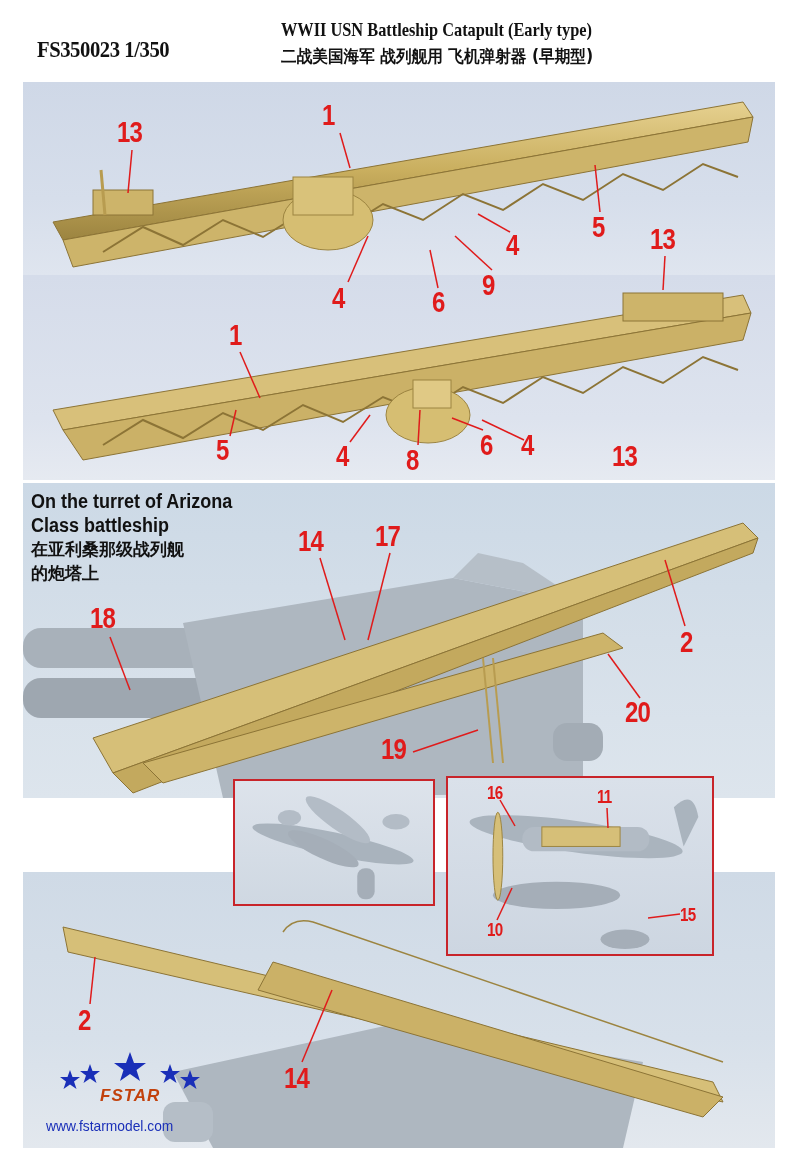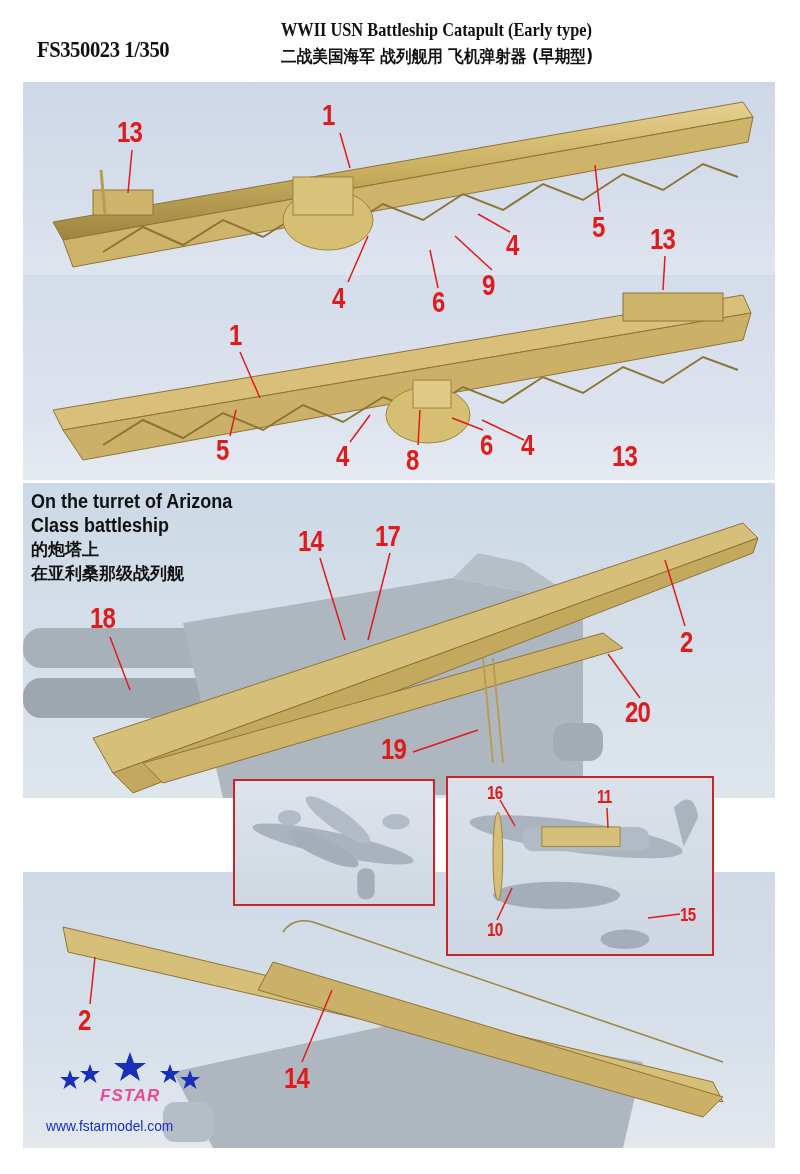--- a/index.html
+++ b/index.html
@@ -25,21 +25,21 @@
   .turret-caption { position: absolute; left: 31px; top: 489px; color: #111; }
   .turret-caption .en { font-family: "Liberation Sans", sans-serif; font-weight: bold; font-size: 20px; line-height: 24px; transform: scaleX(0.9); transform-origin: left top; white-space: nowrap; }
   .turret-caption .cn { font-family: "DejaVu Sans", sans-serif; font-weight: bold; font-size: 17px; line-height: 24px; white-space: nowrap; }
 
   .inset { position: absolute; border: 2px solid #c8242a; overflow: hidden; }
   .inset1 { left: 233px; top: 779px; width: 202px; height: 127px; background: linear-gradient(180deg, #dde3eb 0%, #cfd8e2 100%); }
   .inset2 { left: 446px; top: 776px; width: 268px; height: 180px; background: linear-gradient(180deg, #dae1ea 0%, #cdd6e1 100%); }
 
   .logo { position: absolute; left: 60px; top: 1052px; width: 140px; height: 55px; }
   .logo-stars { position: absolute; left: 0; top: 0; width: 140px; height: 40px; }
-  .logo-text { position: absolute; left: 40px; top: 34px; font-family: "Liberation Sans", sans-serif; font-weight: bold; font-style: italic; font-size: 17px; color: #ec4899; letter-spacing: 1px; }
+  .logo-text { position: absolute; left: 40px; top: 34px; font-family: "Liberation Sans", sans-serif; font-weight: bold; font-style: italic; font-size: 17px; color: #c2410c; letter-spacing: 1px; }
   .site { position: absolute; left: 46px; top: 1117px; font-family: "Liberation Sans", sans-serif; font-size: 15px; color: #1a2fb8; transform: scaleX(0.92); transform-origin: left top; white-space: nowrap; }
 </style>
 </head>
 <body>
 
 <div class="header">
   <div class="code">FS350023 1/350</div>
   <div class="title-en">WWII USN Battleship Catapult (Early type)</div>
   <div class="title-cn">二战美国海军 战列舰用 飞机弹射器 (早期型)</div>
 </div>
@@ -98,22 +98,22 @@
     <polygon points="120,280 580,150 600,165 140,300" fill="#cdb46a" stroke="#8c7436"></polygon>
 
     <line x1="460" y1="175" x2="470" y2="280" stroke="#b89c50" stroke-width="2"></line>
     <line x1="470" y1="175" x2="480" y2="280" stroke="#b89c50" stroke-width="2"></line>
   </svg>
 </div>
 
 <div class="turret-caption">
   <div class="en">On the turret of Arizona</div>
   <div class="en">Class battleship</div>
+  <div class="cn">在亚利桑那级战列舰</div>
   <div class="cn">的炮塔上</div>
-  <div class="cn">在亚利桑那级战列舰</div>
 </div>
 
 <div class="panel p4">
   <svg class="svgfill" viewBox="0 0 752 276">
     <path d="M150,200 L380,150 L620,190 L600,276 L190,276 Z" fill="#aeb7c0"></path>
     <rect x="140" y="230" width="50" height="40" rx="12" fill="#b5bec7"></rect>
     <polygon points="40,55 690,210 700,230 45,80" fill="#d6bf78" stroke="#8c7436"></polygon>
     <polygon points="250,90 700,225 680,245 235,118" fill="#cbb167" stroke="#8c7436"></polygon>
     <g stroke="#9c8440" stroke-width="1.5" fill="none">
       <path d="M260,60 Q270,45 290,50 L700,190"></path>

